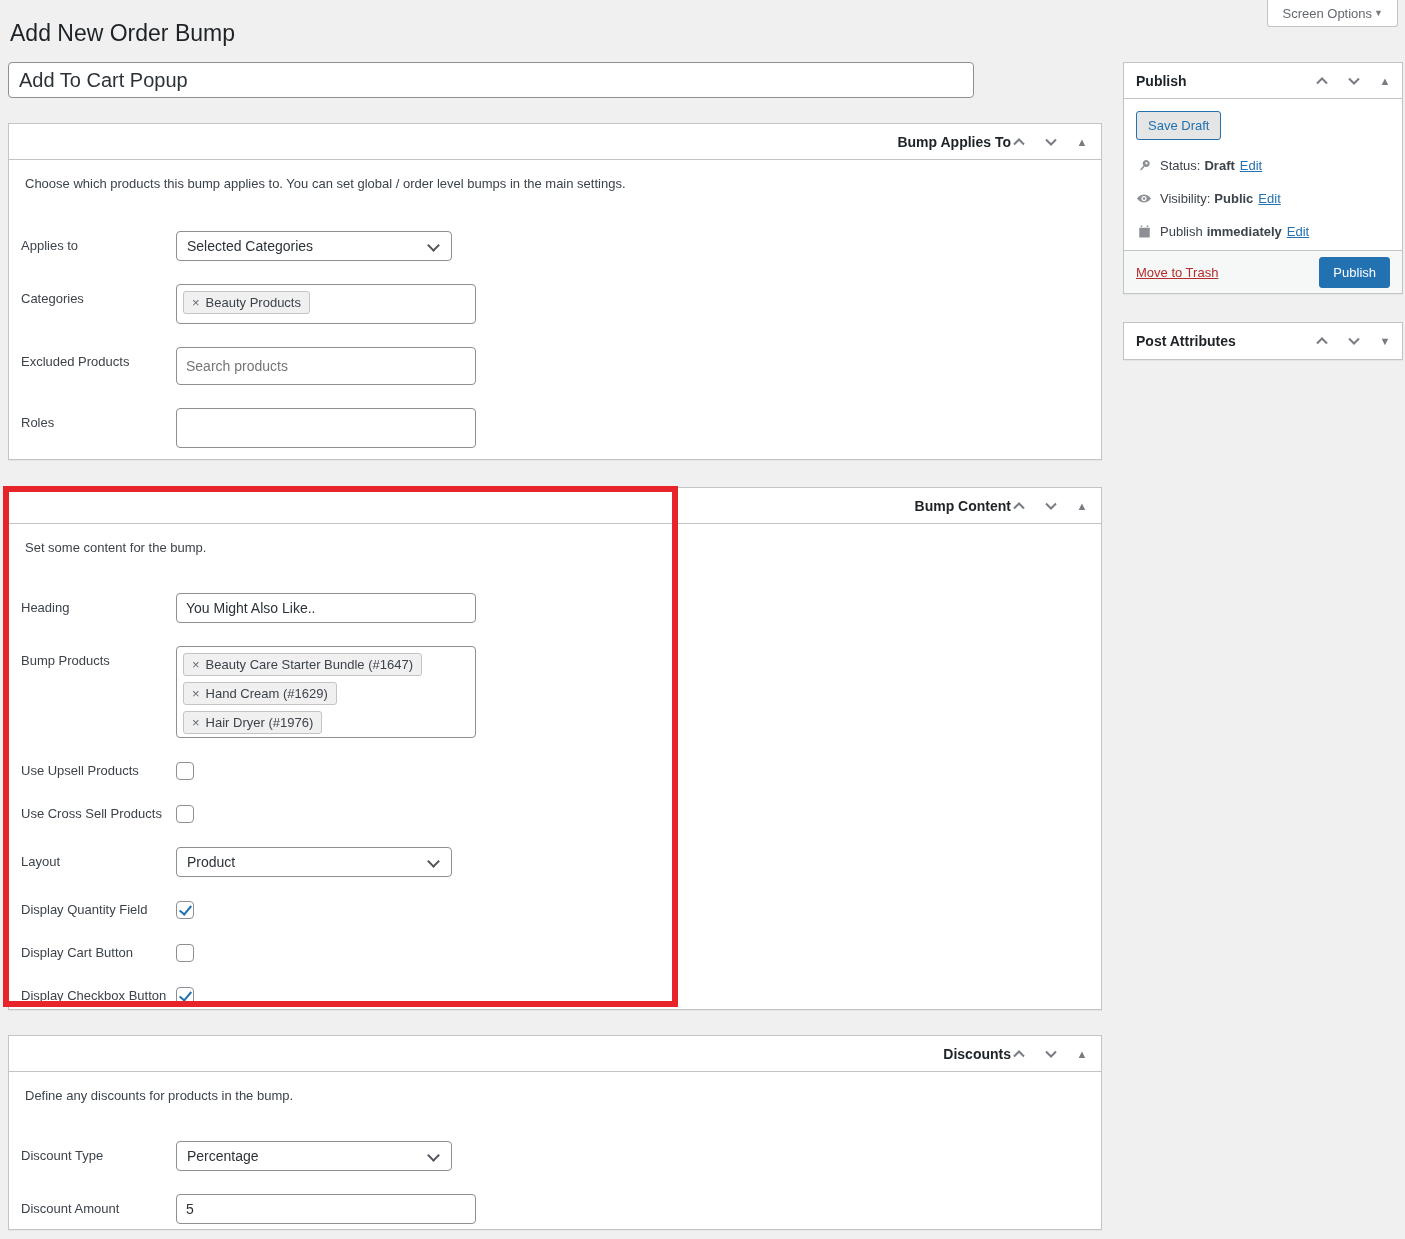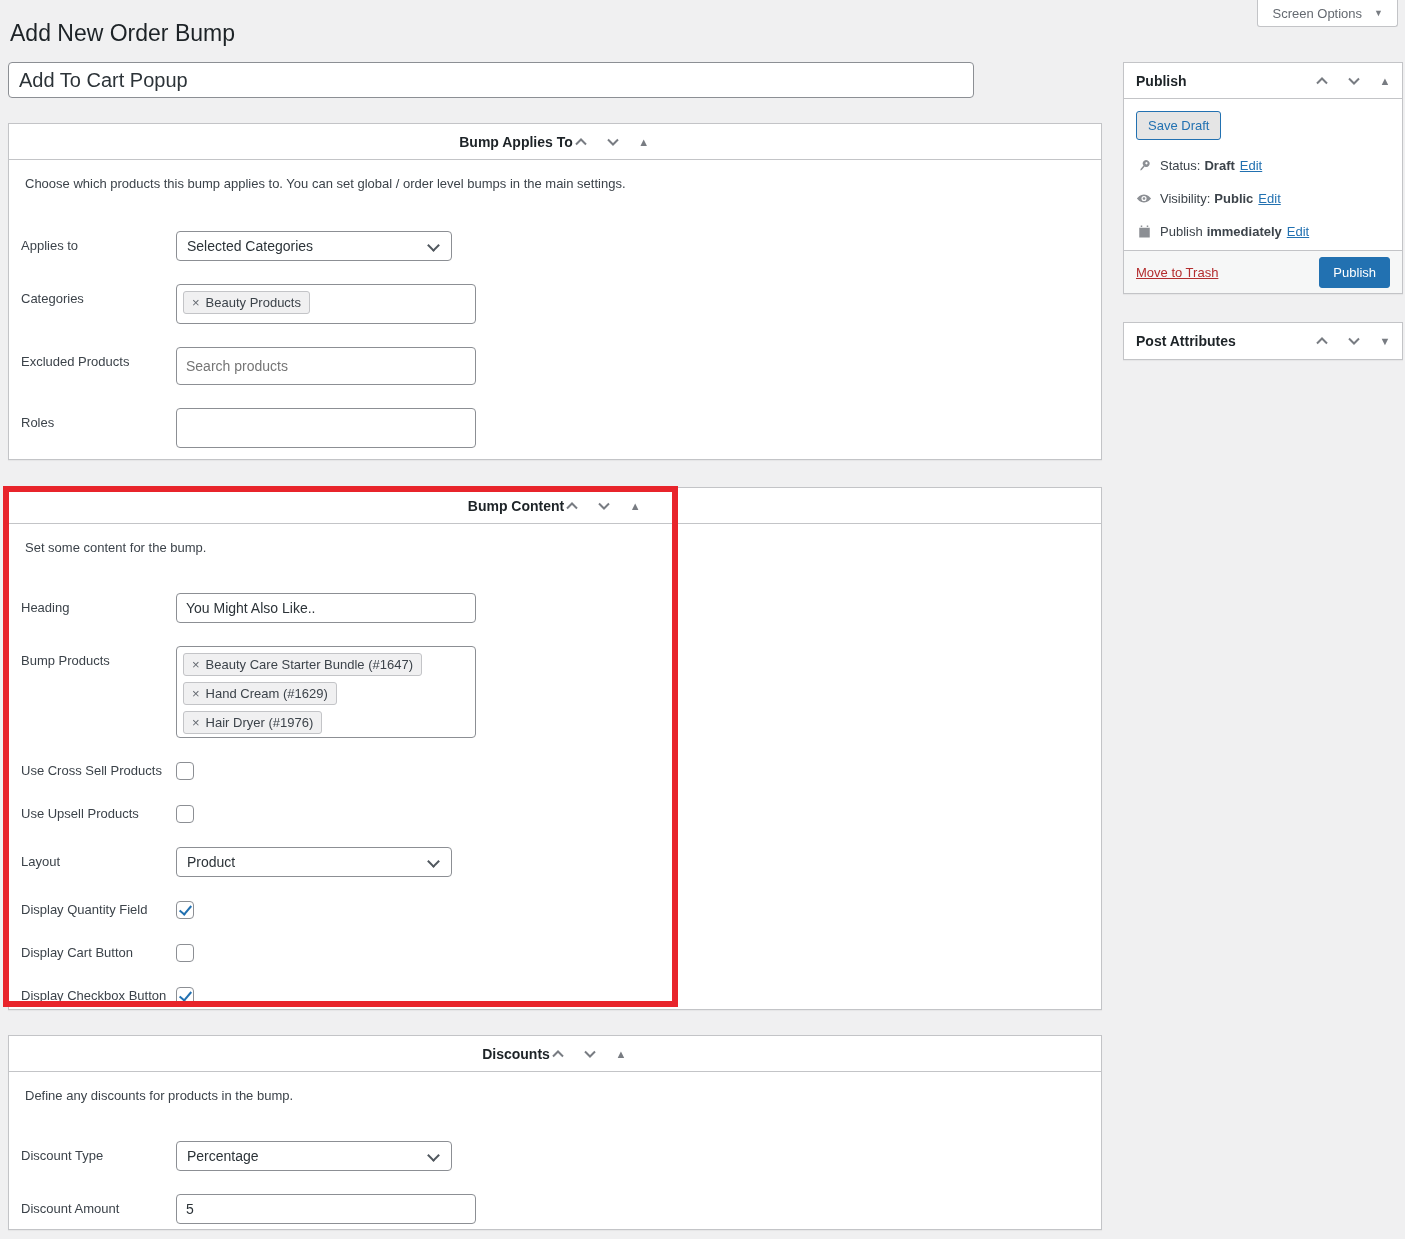--- a/index.html
+++ b/index.html
@@ -7,21 +7,21 @@
   #page {
     position:relative; width:1405px; height:1239px;
     background:#f0f0f1; overflow:hidden;
     font-family:"Liberation Sans", sans-serif; font-size:13px; color:#3c434a;
   }
 
   
   .screen-options {
     position:absolute; top:0; right:7px; height:27px;
     background:#fff; border:1px solid #c3c4c7; border-top:none;
-    border-radius:0 0 3px 3px; display:flex; align-items:center; gap:12px;
+    border-radius:0 0 3px 3px; display:flex; align-items:center; gap:2px;
     padding:0 14px; color:#646970; cursor:pointer;
   }
   .screen-options .arrow { font-size:9px; color:#787c82; }
   h1.page-title {
     position:absolute; left:10px; top:19px;
     font-size:23px; font-weight:400; color:#1d2327; line-height:1.3;
   }
   #title-input {
     position:absolute; left:8px; top:62px; width:966px; height:36px;
     border:1px solid #8c8f94; border-radius:4px; background:#fff;
@@ -31,21 +31,21 @@
   
   .postbox {
     position:absolute; left:8px; width:1094px; background:#fff;
     border:1px solid #c3c4c7; box-shadow:0 1px 1px rgba(0,0,0,.04);
   }
   #box-applies  { top:123px;  height:337px; }
   #box-content  { top:487px;  height:523px; }
   #box-discounts{ top:1035px; height:195px; }
 
   .postbox-header {
-    height:36px; display:flex; align-items:center; justify-content:center;
+    height:36px; display:flex; align-items:center; justify-content:flex-end;
     padding:16px 12px; border-bottom:1px solid #c3c4c7;
   }
   .postbox-header h2 { font-size:14px; font-weight:600; color:#1d2327; }
   .handle-actions { display:flex; align-items:center; gap:16px; }
   .handle-actions .chev { cursor:pointer; display:flex; align-items:center; }
   .toggle-indicator { color:#787c82; font-size:11px; cursor:pointer; width:14px; text-align:center; }
 
   .inside { padding:14px 12px 12px; }
   .description { font-size:13px; color:#3c434a; margin:2px 0 0 4px; }
   .desc-gap-lg { margin-bottom:40px; }
@@ -236,26 +236,26 @@
             <span>Hand Cream (#1629)</span>
           </span>
           <span class="tag">
             <span class="x">×</span>
             <span>Hair Dryer (#1976)</span>
           </span>
         </div>
       </div>
 
       <div class="field-row tight">
+        <div class="field-label cb-label">Use Upsell Products</div>
+        <div class="checkbox"></div>
+      </div>
+
+      <div class="field-row tight">
         <div class="field-label cb-label">Use Cross Sell Products</div>
-        <div class="checkbox"></div>
-      </div>
-
-      <div class="field-row tight">
-        <div class="field-label cb-label">Use Upsell Products</div>
         <div class="checkbox"></div>
       </div>
 
       <div class="field-row">
         <div class="field-label">Layout</div>
         <div class="select">
           <span>Product</span>
         </div>
       </div>
 

